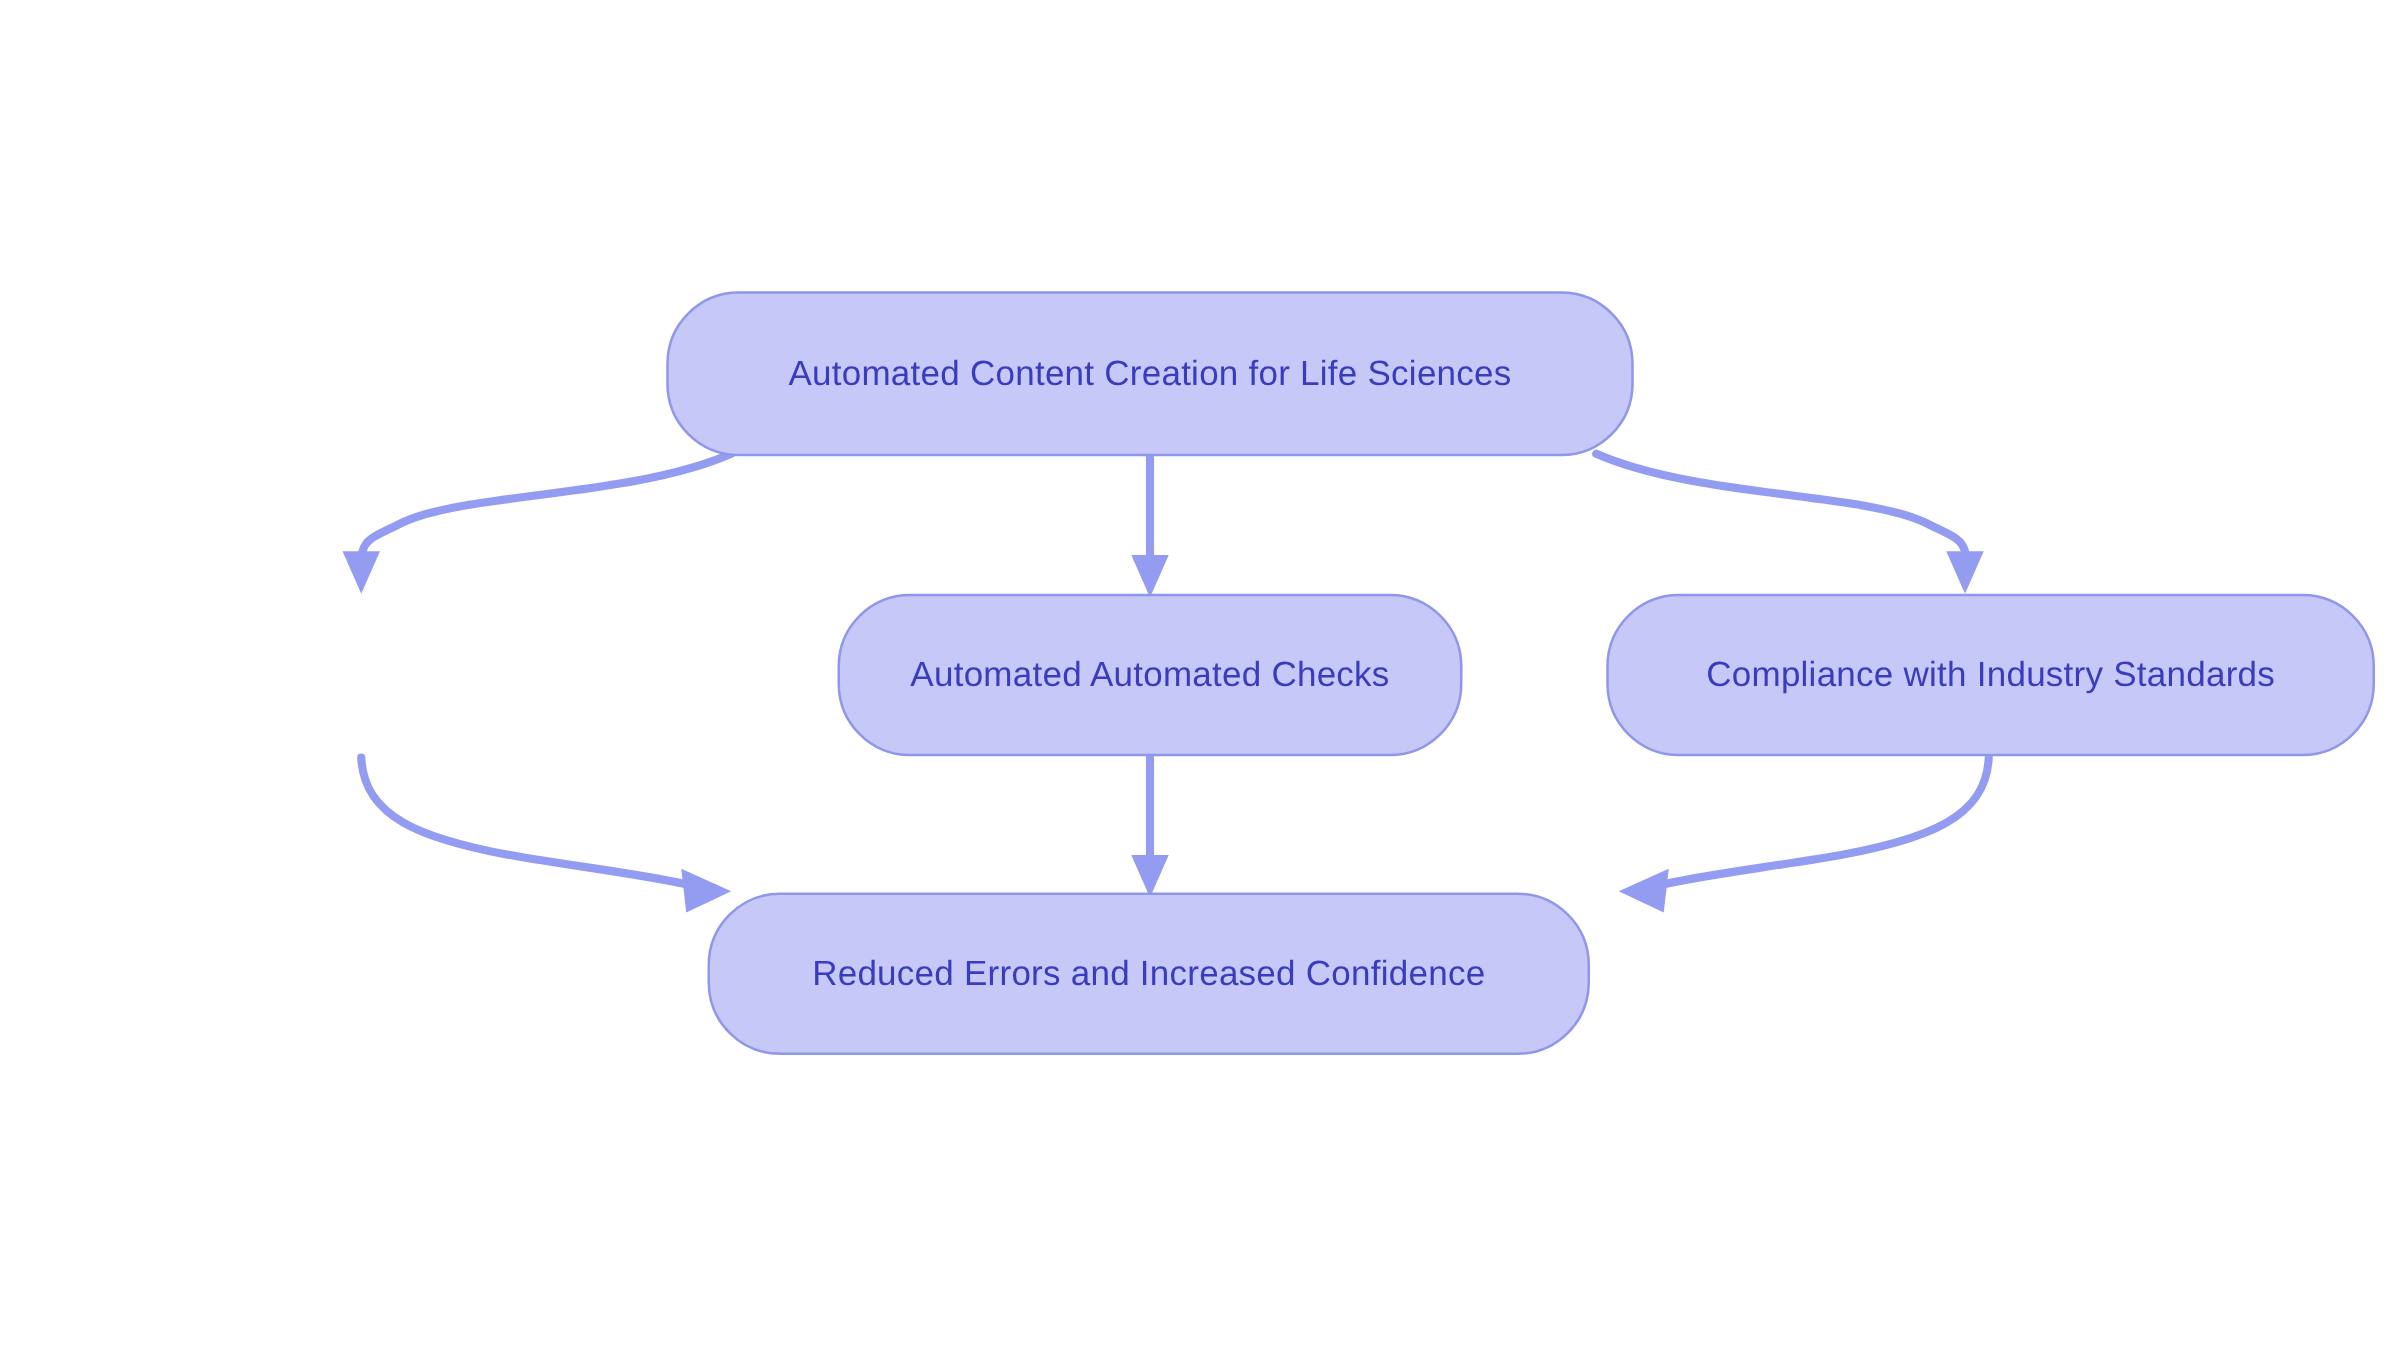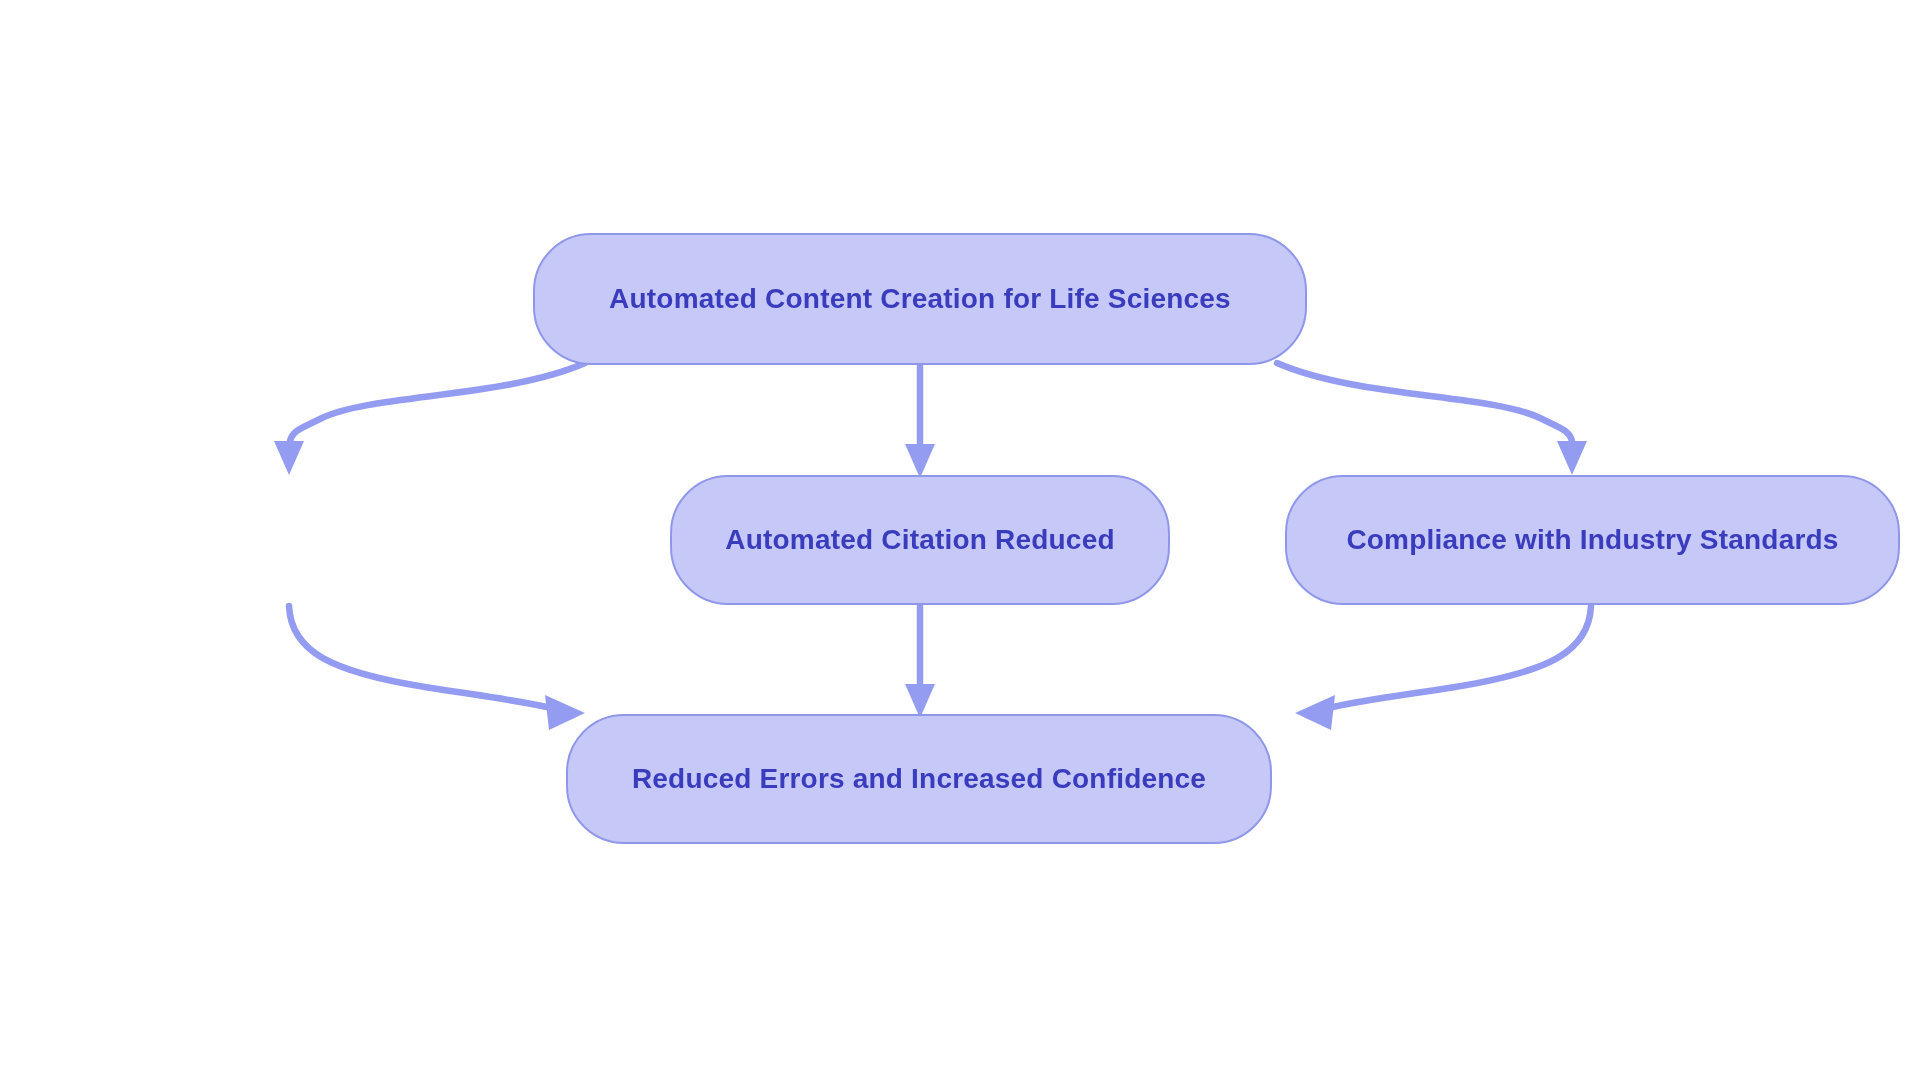--- a/index.html
+++ b/index.html
@@ -38,21 +38,21 @@
     box-sizing: border-box;
     background: var(--node_fill, #c6c8f8);
     border: 2px solid var(--node_border, #8f97ea);
     border-radius: 58px;
     display: flex;
     align-items: center;
     justify-content: center;
     text-align: left;
     color: var(--text_color, #3a3cbe);
     font-size: 28px;
-    font-weight: 700;
+    font-weight: 400;
     letter-spacing: 0.2px;
   }
   .node-top    { left: 533px;  top: 233px; width: 774px; height: 132px; }
   .node-left   { left: 20px;   top: 475px; width: 538px; height: 130px; }
   .node-center { left: 670px;  top: 475px; width: 500px; height: 130px; }
   .node-right  { left: 1285px; top: 475px; width: 615px; height: 130px; }
   .node-bottom { left: 566px;  top: 714px; width: 706px; height: 130px; }
 </style>
 </head>
 <body>
@@ -91,21 +91,21 @@
       <polygon points="1335,695 1295,713 1331,730"></polygon>
     </g>
   </svg>
 
   <div class="node node-top">
     <span>Automated Content Creation for Life Sciences</span>
   </div>
 
 
   <div class="node node-center">
-    <span>Automated Citation Reduced</span>
+    <span>Automated Automated Checks</span>
   </div>
 
   <div class="node node-bottom">
     <span>Reduced Errors and Increased Confidence</span>
   </div>
 
   <div class="node node-right">
     <span>Compliance with Industry Standards</span>
   </div>
 

